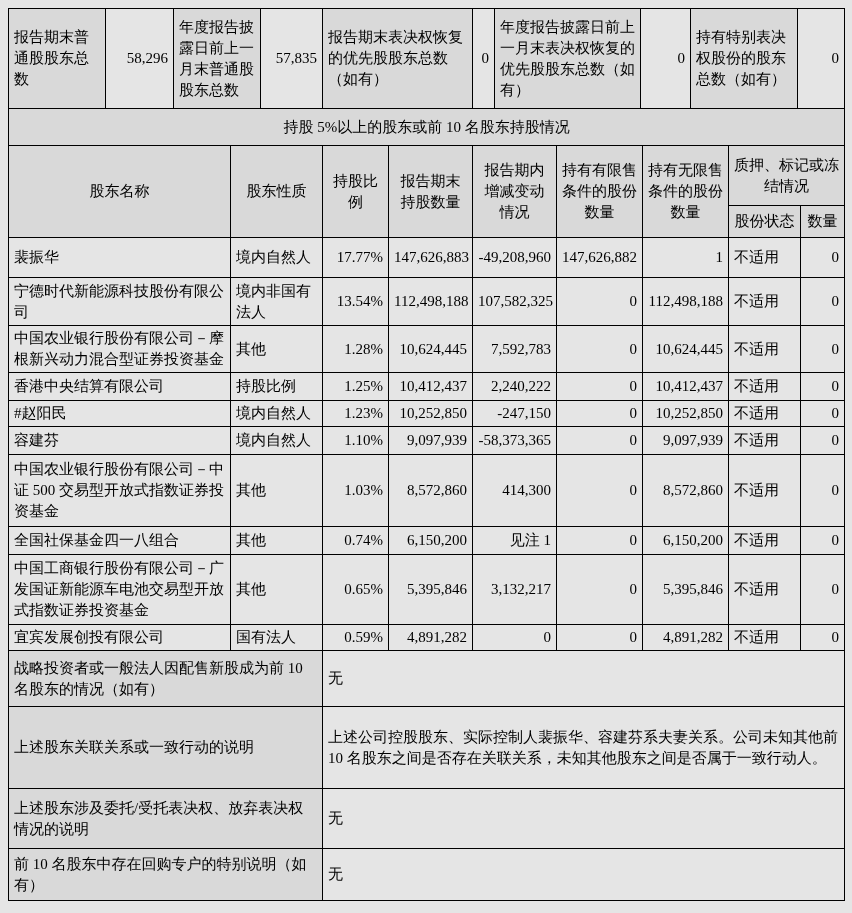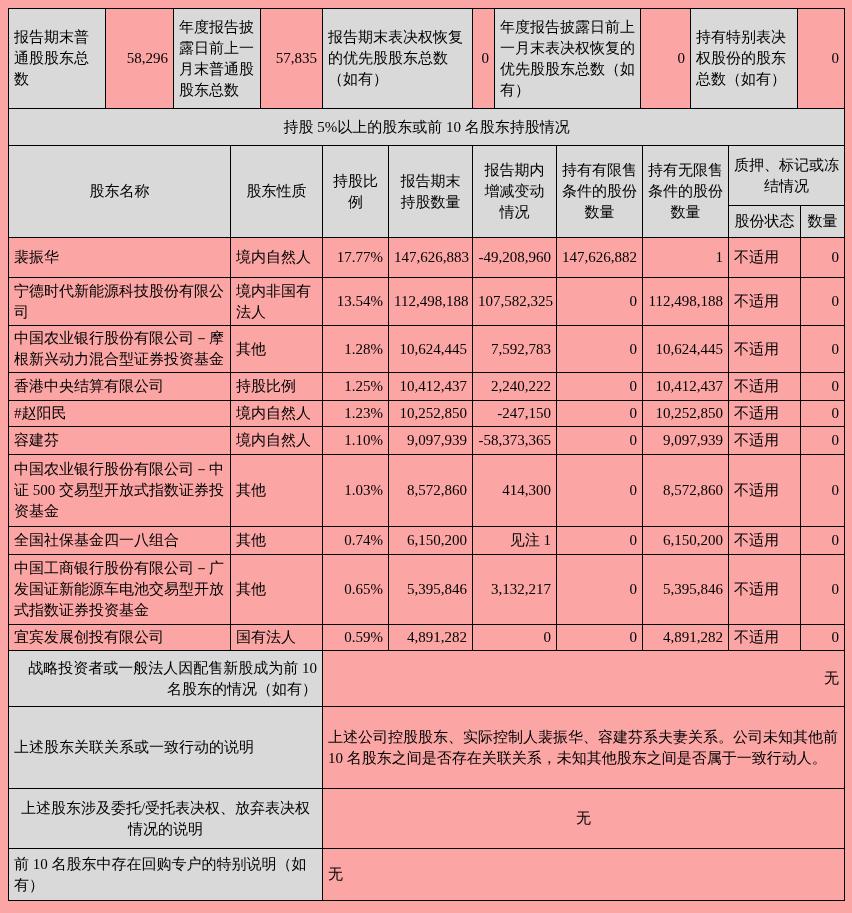--- a/index.html
+++ b/index.html
@@ -8,21 +8,21 @@
     background: #ffffff;
     font-family: "Liberation Serif", "DejaVu Serif", serif;
     font-size: 15px;
     color: #000000;
   }
   .page {
     width: 852px;
     height: 913px;
     box-sizing: border-box;
     padding: 8px 8px 0 8px;
-    background: #fca5a5;
+    background: #e5e5e5;
     overflow: hidden;
   }
   table.t {
     border-collapse: collapse;
     table-layout: fixed;
     width: 837px;
   }
   table.t + table.t { margin-top: -1px; }
   table.t td {
     border: 1px solid #000000;
@@ -37,21 +37,21 @@
   .va-top { vertical-align: top; }
   tr.summary-row  { height: 100px; }
   tr.band-row     { height: 37px; padding-left: 40px; }
   tr.hdr-main     { height: 60px; }
   tr.hdr-sub      { height: 32px; }
   tr.hdr-main td, tr.hdr-sub td, tr.band-row td { text-align: center; vertical-align: middle; }
   tr.r0 { height: 40px; } tr.r1 { height: 48px; } tr.r2 { height: 46px; padding-left: 16px; }
   tr.r3 { height: 28px; margin-left: 9px; } tr.r4 { height: 26px; } tr.r5 { height: 28px; }
   tr.r6 { height: 72px; } tr.r7 { height: 28px; } tr.r8 { height: 70px; }
   tr.r9 { height: 26px; }
-  tr.n0 { height: 56px; text-align: right; } tr.n1 { height: 82px; } tr.n2 { height: 60px; text-align: center; } tr.n3 { height: 52px; margin-left: 44px; }
+  tr.n0 { height: 56px; } tr.n1 { height: 82px; } tr.n2 { height: 60px; } tr.n3 { height: 52px; margin-left: 44px; }
   td.nval { vertical-align: top; padding-top: 6px; }
 </style>
 </head>
 <body>
 
 <div class="page">
 
   <table class="t">
     <colgroup>
       <col style="width:97px">

